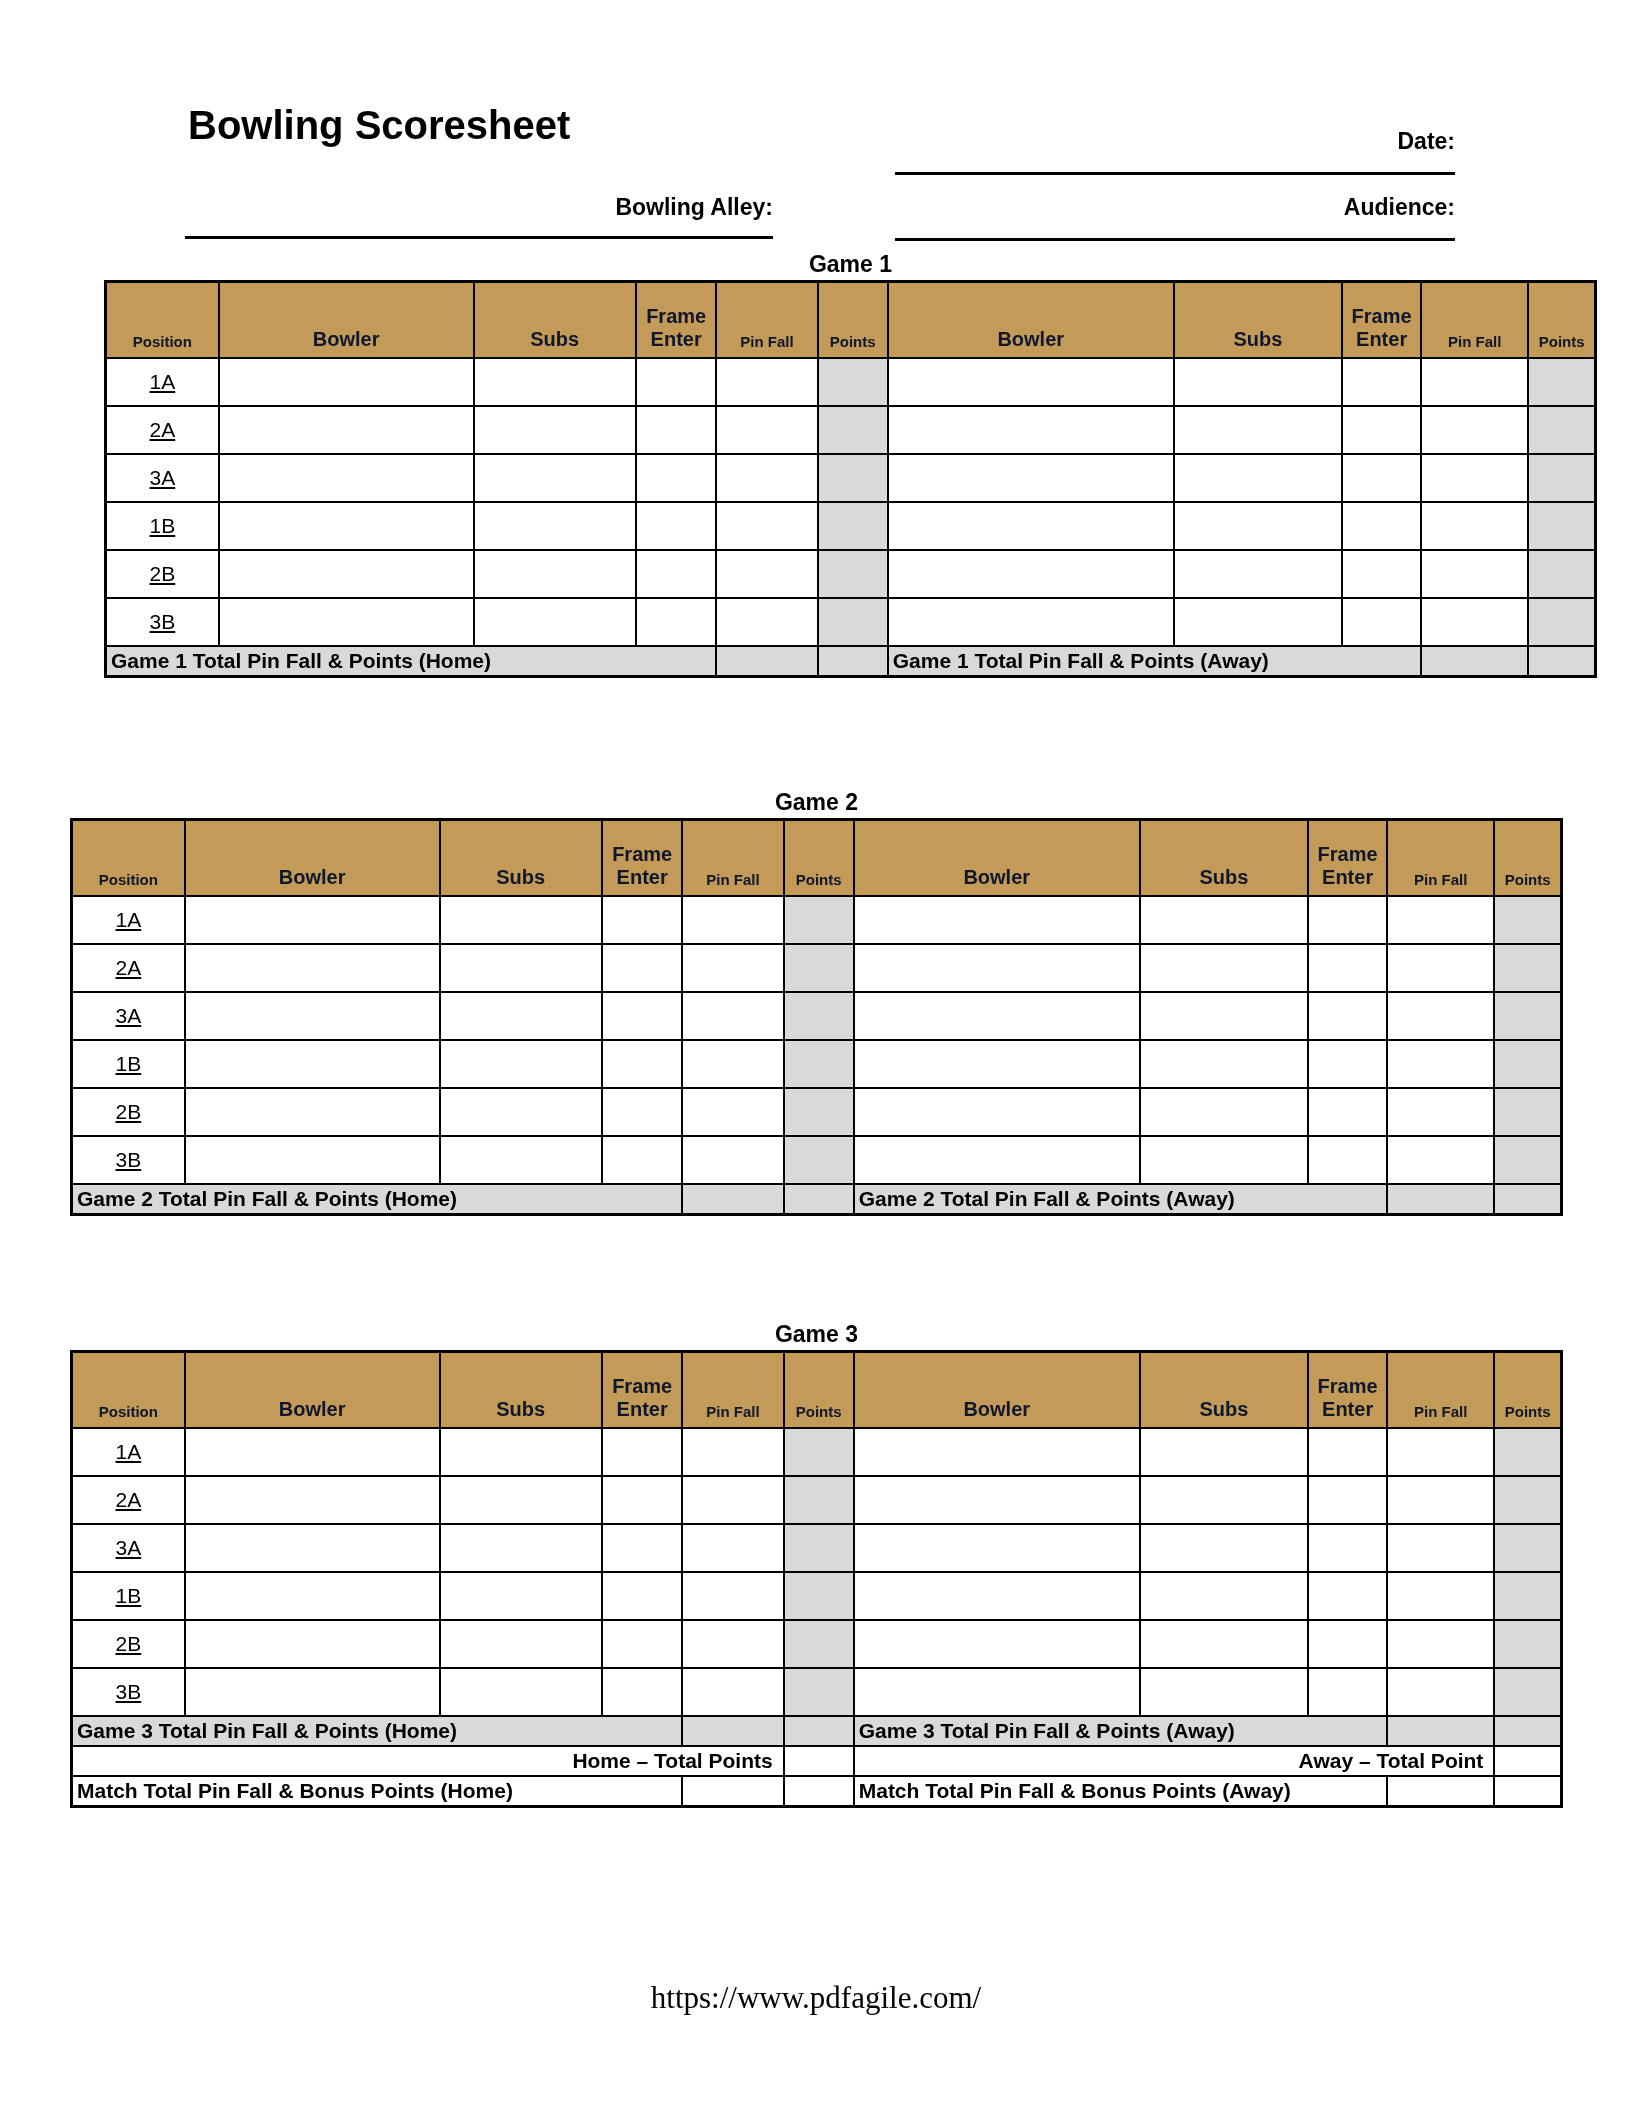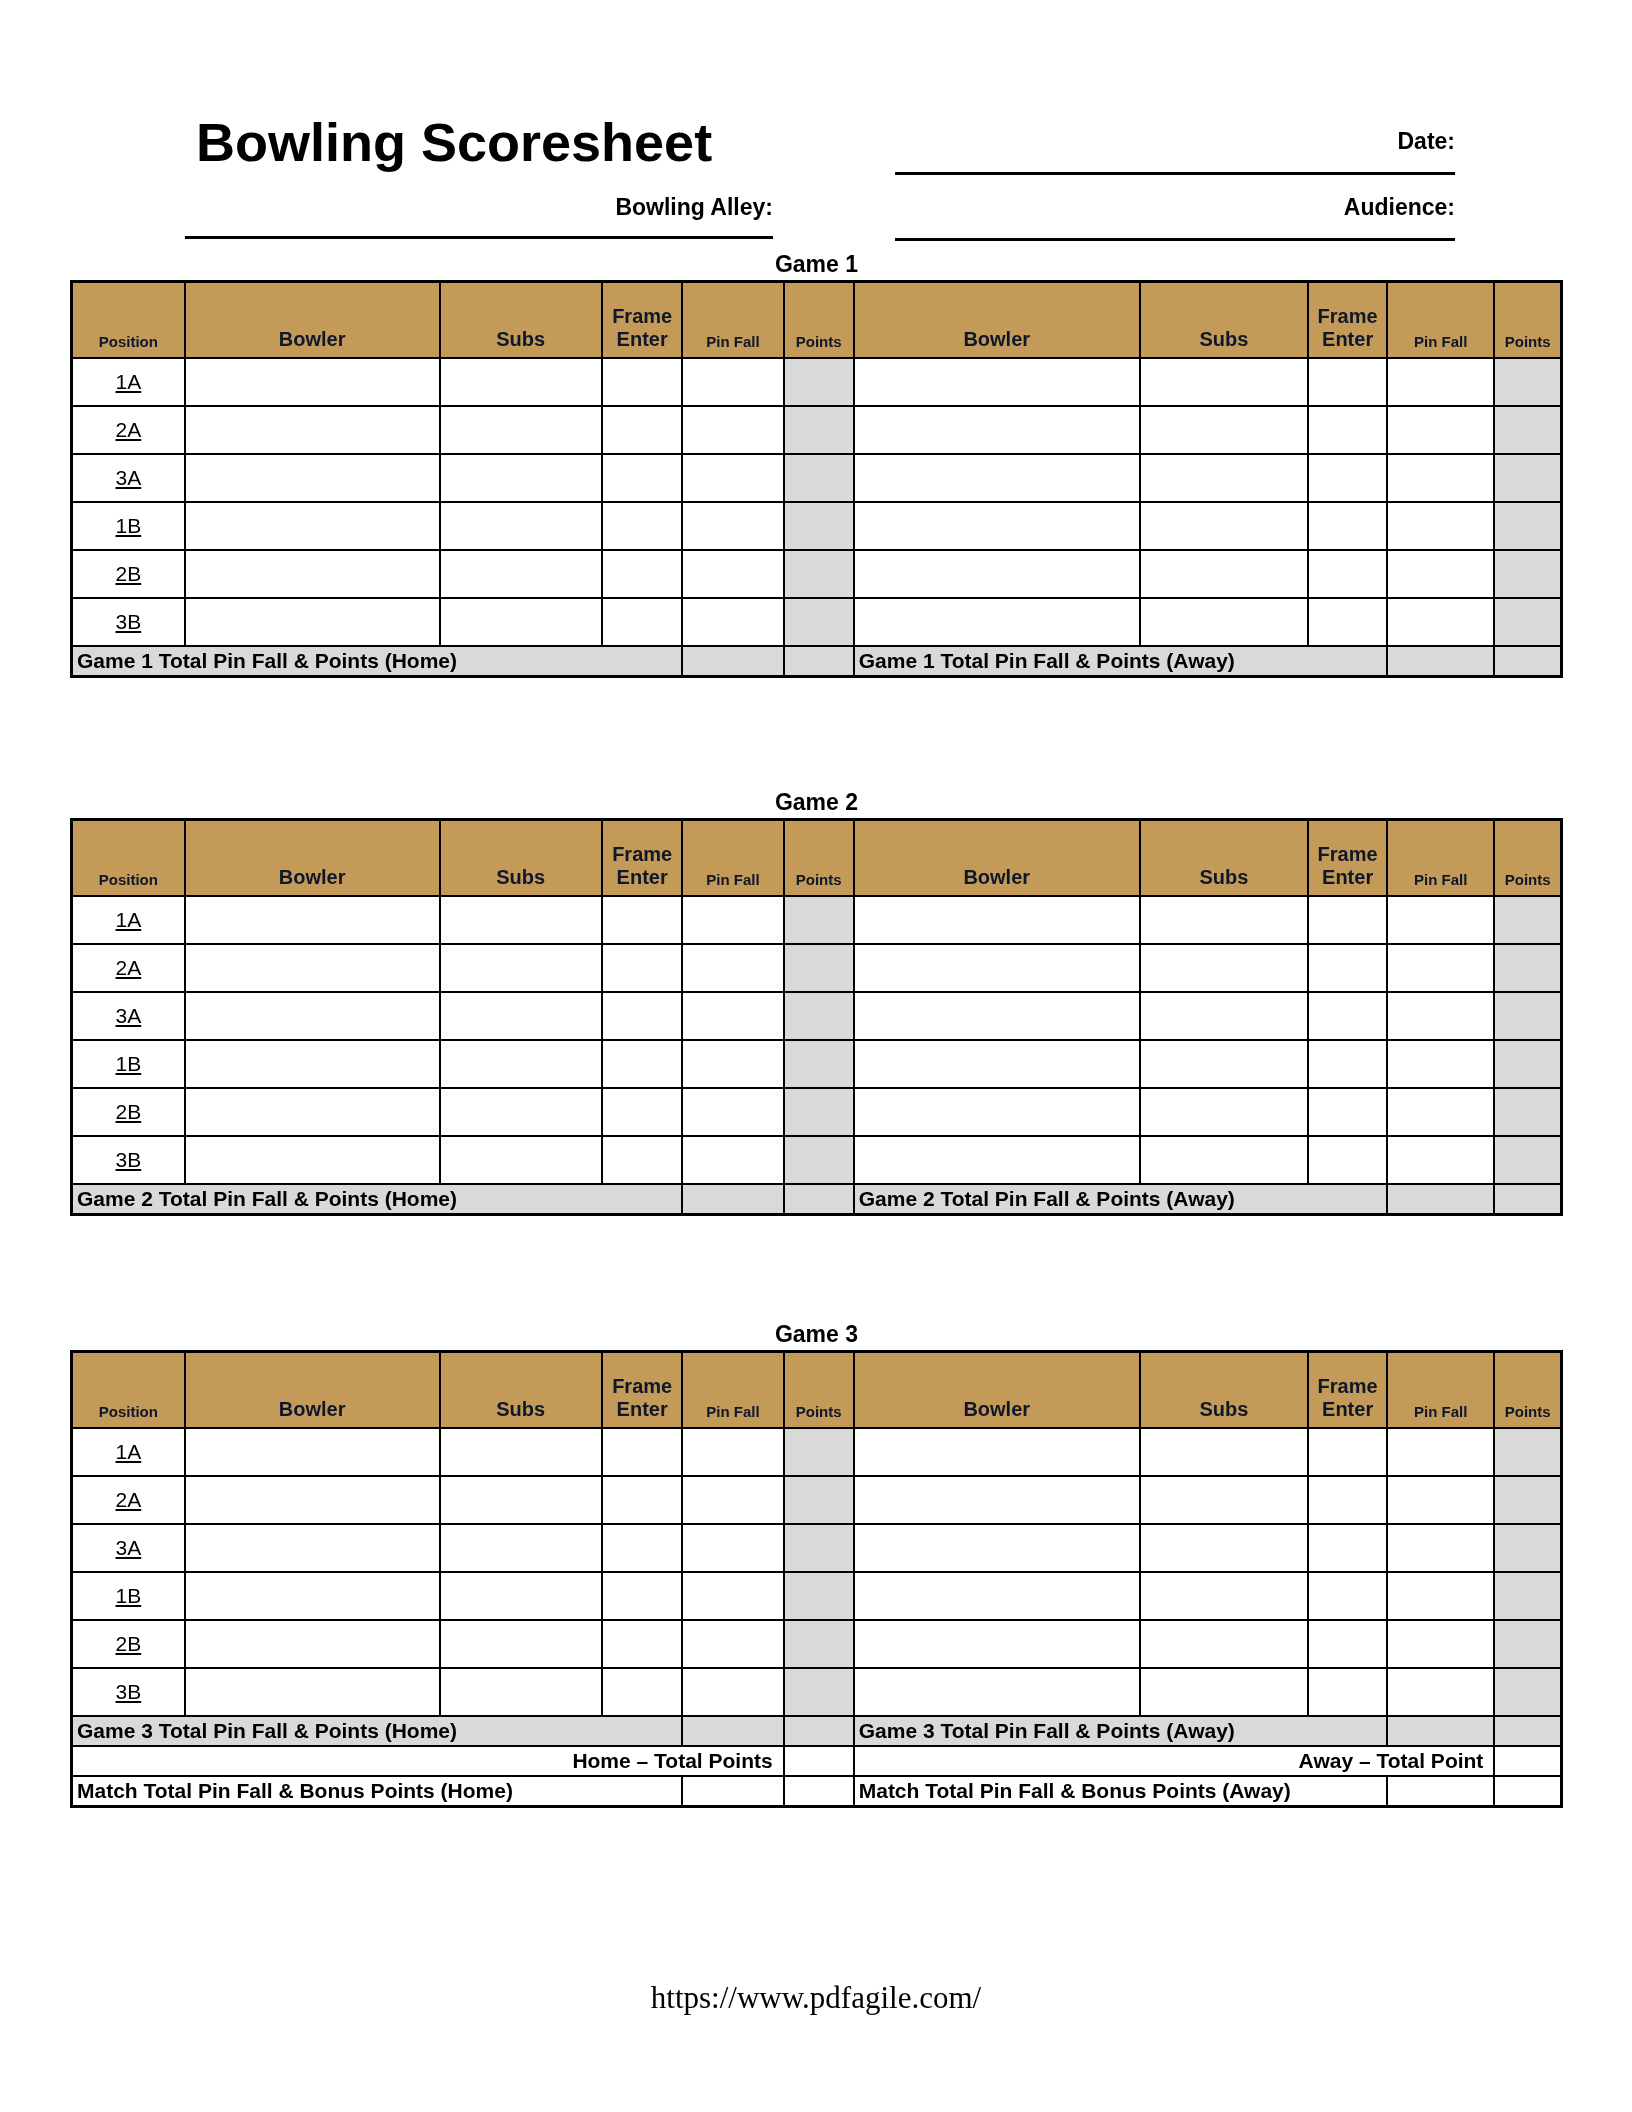--- a/index.html
+++ b/index.html
@@ -6,35 +6,35 @@
   .page{
     position:relative;
     width:1632px;height:2112px;
     background:#ffffff;
     font-family:"Liberation Sans", sans-serif;
     color:#000;
     overflow:hidden;
   }
   .doc-title{
     position:absolute;left:188px;top:103px;
-    margin:8px;font-size:54px;font-weight:bold;letter-spacing:0px;
+    margin:0;font-size:40px;font-weight:bold;letter-spacing:0px;
   }
   .field{
     position:absolute;display:flex;align-items:flex-end;
     border-bottom:3px solid #000;
     flex-direction:column;
   }
   .field-label{font-weight:bold;font-size:23px;padding-bottom:3px;white-space:nowrap;}
   .field-value{flex:1;font-size:23px;padding-bottom:3px;}
   .alley-field{left:185px;top:194px;width:588px;height:42px;}
   .date-field{left:895px;top:128px;width:560px;height:44px;}
   .audience-field{left:895px;top:194px;width:560px;height:44px;}
 
   .game{position:absolute;left:70px;width:1493px;}
-  #game1{top:250px;}
+  #game1{top:250px;margin-left:34px;}
   #game2{top:788px;}
   #game3{top:1320px;}
   .game-title{text-align:center;font-weight:bold;font-size:23px;height:30px;line-height:28px;}
 
   table.score-table{
     border-collapse:collapse;table-layout:fixed;width:100%;
     border:3px solid #000;
   }
   table.score-table th, table.score-table td{
     border:2px solid #000;overflow:hidden;box-sizing:border-box;

